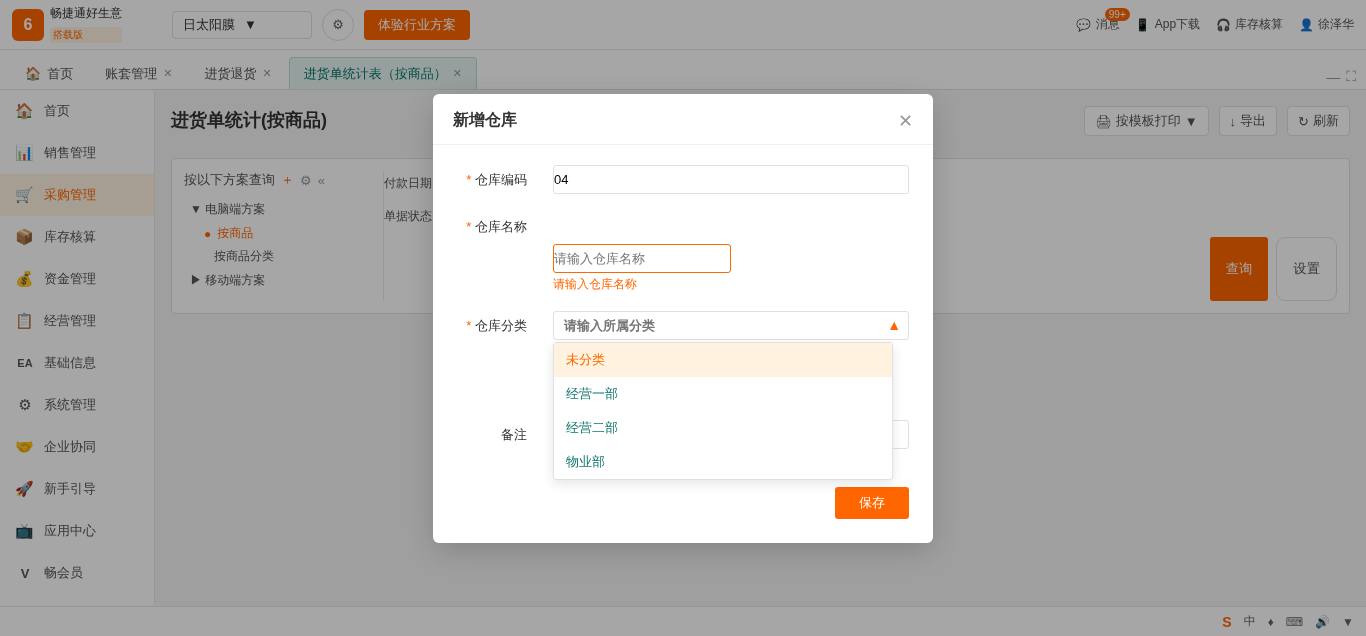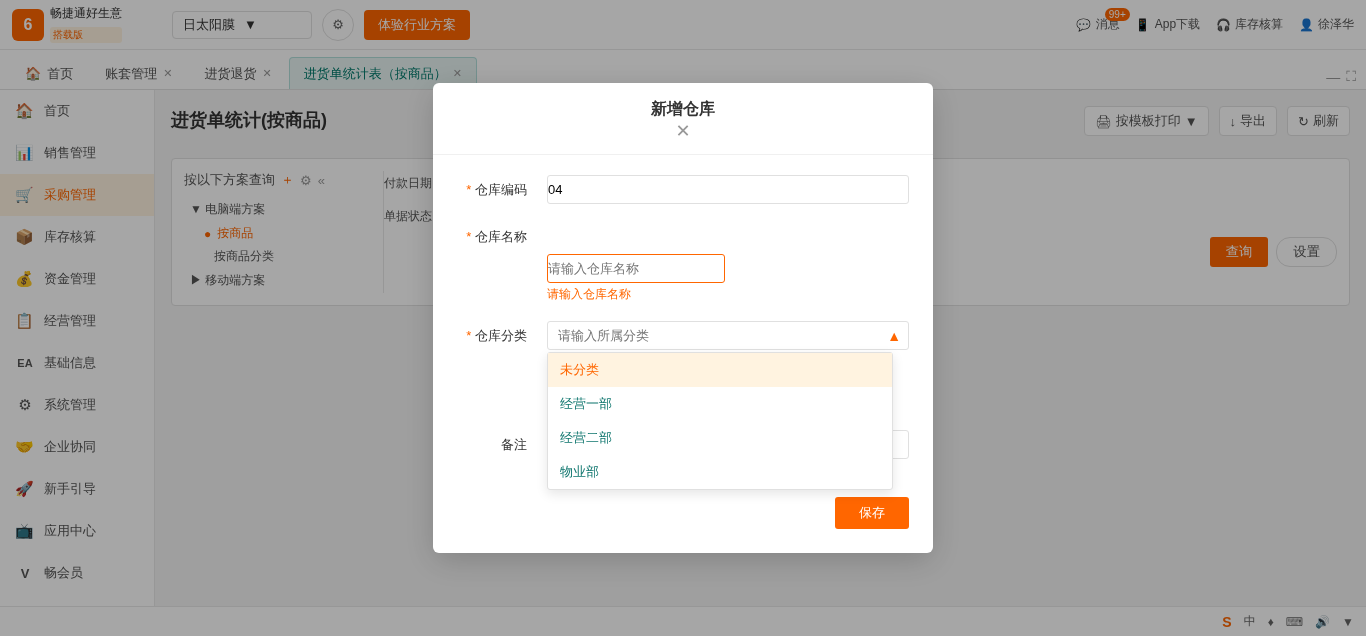--- a/index.html
+++ b/index.html
@@ -173,21 +173,21 @@
     }
     .query-select {
       border: 1px solid #e0e0e0; border-radius: 3px;
       padding: 4px 8px; font-size: 12px; width: 120px;
       background: #fff;
     }
     .query-btns {
       display: flex; justify-content: flex-end; gap: 8px; margin-top: 6px;
     }
     .btn-query { background: #f60; color: #fff; border: none; border-radius: 3px; padding: 5px 16px; cursor: pointer; }
-    .btn-set { background: #fff; color: #555; border: 1px solid #e0e0e0; border-radius: 14px; padding: 5px 16px; cursor: pointer; }
+    .btn-set { background: #fff; color: #555; border: 1px solid #e0e0e0; border-radius: 9px; padding: 22px 16px; cursor: pointer; }
 
     
     .empty-state {
       text-align: center; padding: 40px; color: #999;
     }
 
     
     .overlay {
       position: fixed; top: 0; left: 0; right: 0; bottom: 0;
       background: rgba(0,0,0,0.35);
@@ -202,29 +202,28 @@
       width: 500px;
       box-shadow: 0 8px 32px rgba(0,0,0,0.18);
       position: relative;
       z-index: 101;
       padding-bottom: 24px;
     }
     .modal-header {
       display: flex; align-items: center; justify-content: space-between;
       padding: 16px 20px 12px;
       border-bottom: 1px solid #f0f0f0;
-      flex-direction: column;
     }
     .modal-title { font-size: 16px; font-weight: bold; color: #333; }
     .modal-close { color: #999; cursor: pointer; font-size: 18px; }
 
     .modal-body { padding: 20px 24px; }
     .form-row {
       display: flex; align-items: flex-start;
-      margin-bottom: 18px; gap: 20px;
+      margin-bottom: 18px; gap: 26px;
     }
     .form-label {
       width: 70px; text-align: right;
       font-size: 13px; color: #333; padding-top: 6px;
       flex-shrink: 0;
     }
     .form-label.required::before { content: '* '; color: #f60; }
     .form-input {
       flex: 1; border: 1px solid #e0e0e0; border-radius: 3px;
       padding: 6px 0; font-size: 13px;
@@ -234,20 +233,21 @@
     .form-error { color: #f60; font-size: 12px; margin-top: 3px; }
     .form-input-wrap { flex: 1; position: relative; margin-top: 32px; }
 
     .category-input-wrap {
       flex: 1; position: relative;
     }
     .category-input {
       width: 100%; border: 1px solid #e0e0e0; border-radius: 3px;
       padding: 6px 10px; font-size: 13px;
       outline: none;
+      font-weight: bold;
     }
     .category-arrow {
       position: absolute; right: 8px; top: 50%; transform: translateY(-50%);
       color: #f60; cursor: pointer; font-size: 14px;
     }
 
     
     .dropdown-list {
       position: absolute;
       top: calc(100% + 2px); left: 0; right: 16px;

